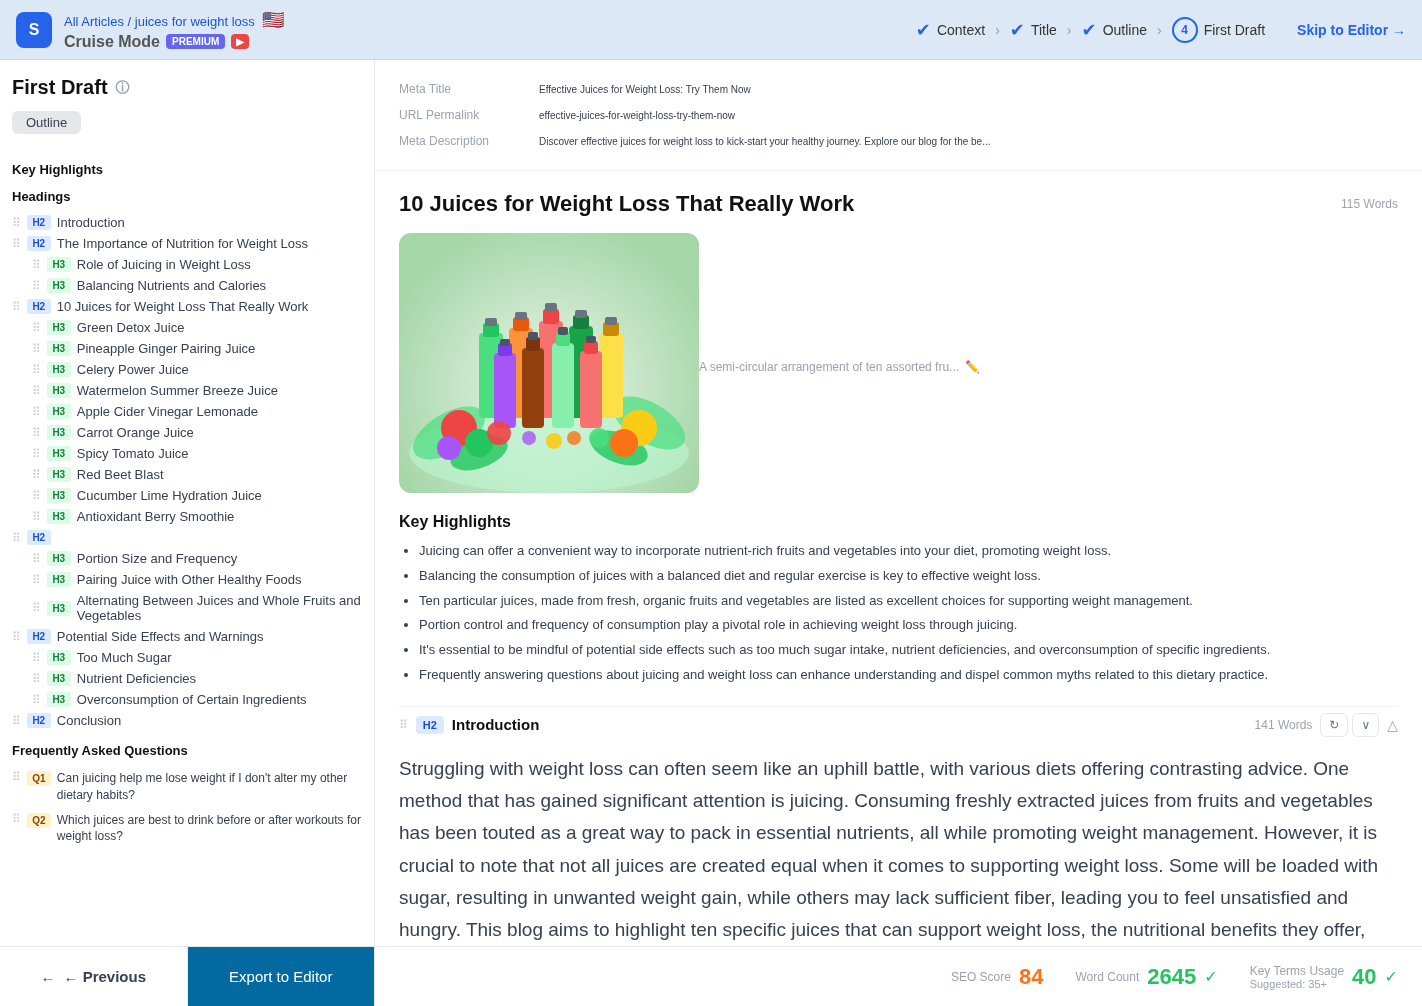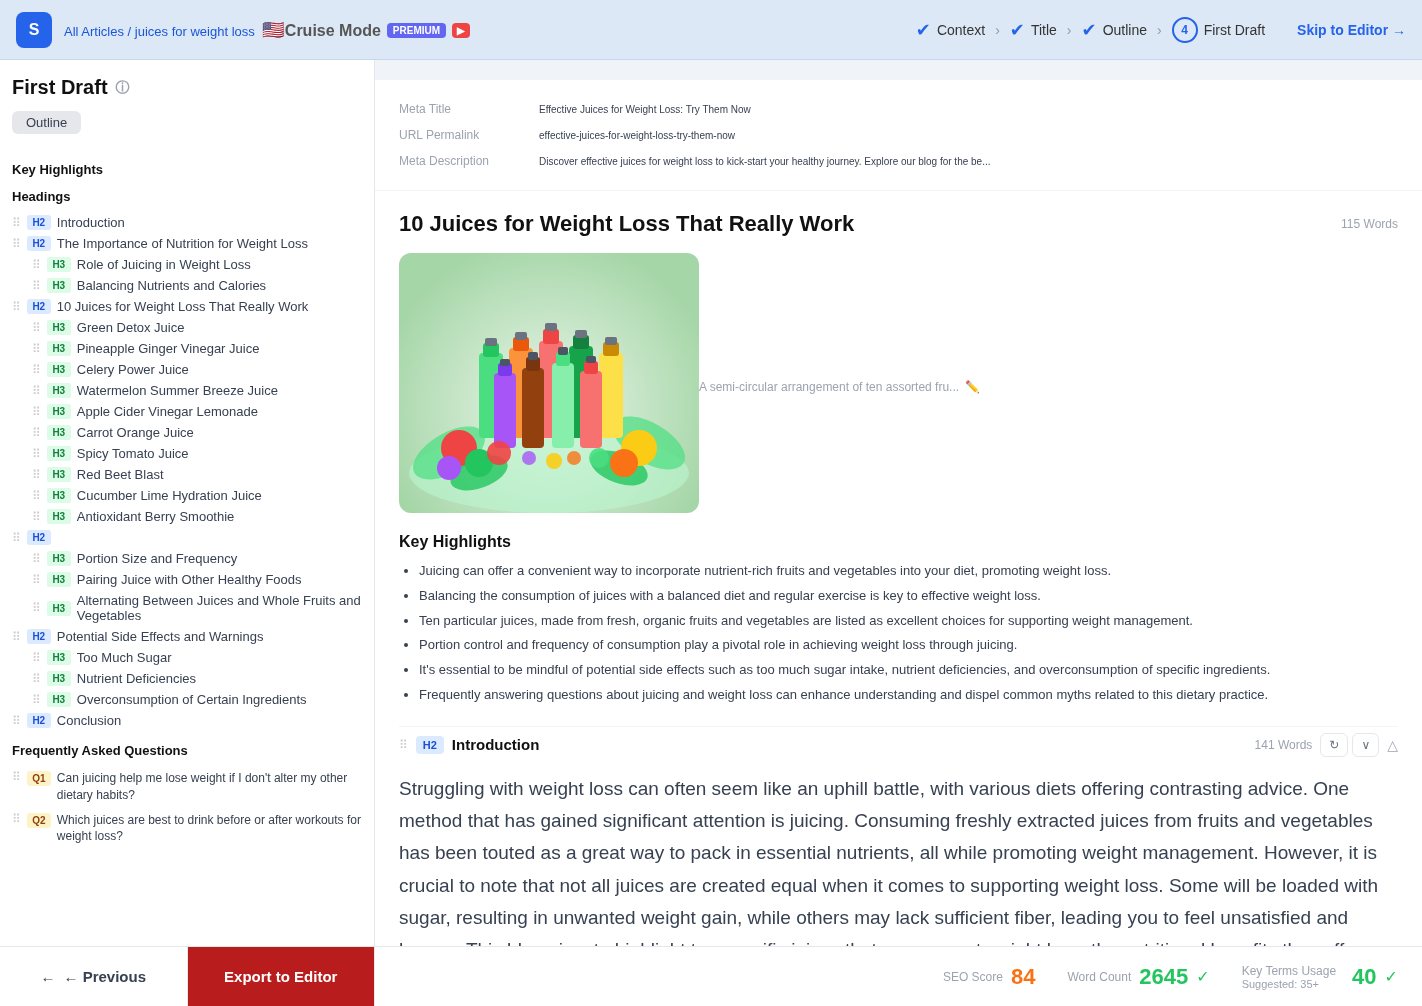--- a/index.html
+++ b/index.html
@@ -23,21 +23,21 @@
     }
     .cruise-label { font-size: 16px; color: #555; font-weight: 600; }
     .premium-badge {
       background: #6366f1; color: white; font-size: 10px; font-weight: 700;
       padding: 2px 6px; border-radius: 4px;
     }
     .yt-badge {
       background: #ef4444; color: white; font-size: 10px; font-weight: 700;
       padding: 2px 5px; border-radius: 4px;
     }
-    .top-bar-left-col { display: flex; flex-direction: row; }
+    .top-bar-left-col { display: flex; flex-direction: column; }
 
     
     .stepper { display: flex; align-items: center; gap: 4px; }
     .step { display: flex; align-items: center; gap: 6px; cursor: pointer; }
     .step-check { color: #2563eb; font-size: 18px; }
     .step-label { font-size: 14px; color: #333; font-weight: 500; }
     .step-arrow { color: #999; font-size: 14px; margin: 0 6px; }
     .step-num {
       width: 26px; height: 26px; border-radius: 50%; border: 2px solid #2563eb;
       display: flex; align-items: center; justify-content: center;
@@ -89,26 +89,26 @@
     .sidebar-footer {
       display: flex; border-top: 1px solid #e5e7eb; height: 60px;
     }
     .prev-btn {
       flex: 1; display: flex; align-items: center; justify-content: center; gap: 8px;
       background: white; border: none; border-right: 1px solid #e5e7eb;
       font-size: 15px; font-weight: 600; color: #374151; cursor: pointer;
     }
     .export-btn {
       flex: 1; display: flex; align-items: center; justify-content: center;
-      background: #b91c1c; color: white; font-size: 15px; font-weight: 700;
+      background: #0369a1; color: white; font-size: 15px; font-weight: 400;
       border: none; cursor: pointer;
     }
 
     
-    .main-content { flex: 1; overflow-y: auto; background: white; margin-top: 20px; }
+    .main-content { flex: 1; overflow-y: auto; background: white; }
 
     
     .meta-section { padding: 16px 24px; border-bottom: 1px solid #f3f4f6; }
     .meta-row { display: flex; align-items: baseline; gap: 20px; padding: 6px 0; }
     .meta-label { font-size: 12px; color: #9ca3af; min-width: 120px; }
     .meta-value { font-size: 10px; color: #374151; }
 
     
     .article-section { padding: 20px 24px; }
     .article-title-row { display: flex; align-items: center; justify-content: space-between; margin-bottom: 16px; }
@@ -265,21 +265,21 @@
           <span class="heading-text">10 Juices for Weight Loss That Really Work</span>
         </div>
         <div class="heading-item h3-item">
           <span class="drag-handle">⠿</span>
           <span class="h3-badge">H3</span>
           <span class="heading-text">Green Detox Juice</span>
         </div>
         <div class="heading-item h3-item">
           <span class="drag-handle">⠿</span>
           <span class="h3-badge">H3</span>
-          <span class="heading-text">Pineapple Ginger Vinegar Juice</span>
+          <span class="heading-text">Pineapple Ginger Pairing Juice</span>
         </div>
         <div class="heading-item h3-item">
           <span class="drag-handle">⠿</span>
           <span class="h3-badge">H3</span>
           <span class="heading-text">Celery Power Juice</span>
         </div>
         <div class="heading-item h3-item">
           <span class="drag-handle">⠿</span>
           <span class="h3-badge">H3</span>
           <span class="heading-text">Watermelon Summer Breeze Juice</span>
@@ -527,16 +527,16 @@
   <div class="stat-group">
     <span class="stat-label">Word Count</span>
     <span class="stat-value green">2645</span>
     <span class="stat-check">✓</span>
   </div>
   <div class="stat-group">
     <div style="display:flex;flex-direction:column;">
       <span class="stat-label">Key Terms Usage</span>
       <span class="stat-sub">Suggested: 35+</span>
     </div>
-    <span class="stat-value green" style="margin-left:8px;">40</span>
+    <span class="stat-value green" style="">40</span>
     <span class="stat-check">✓</span>
   </div>
 </div>
 
 </body></html>

